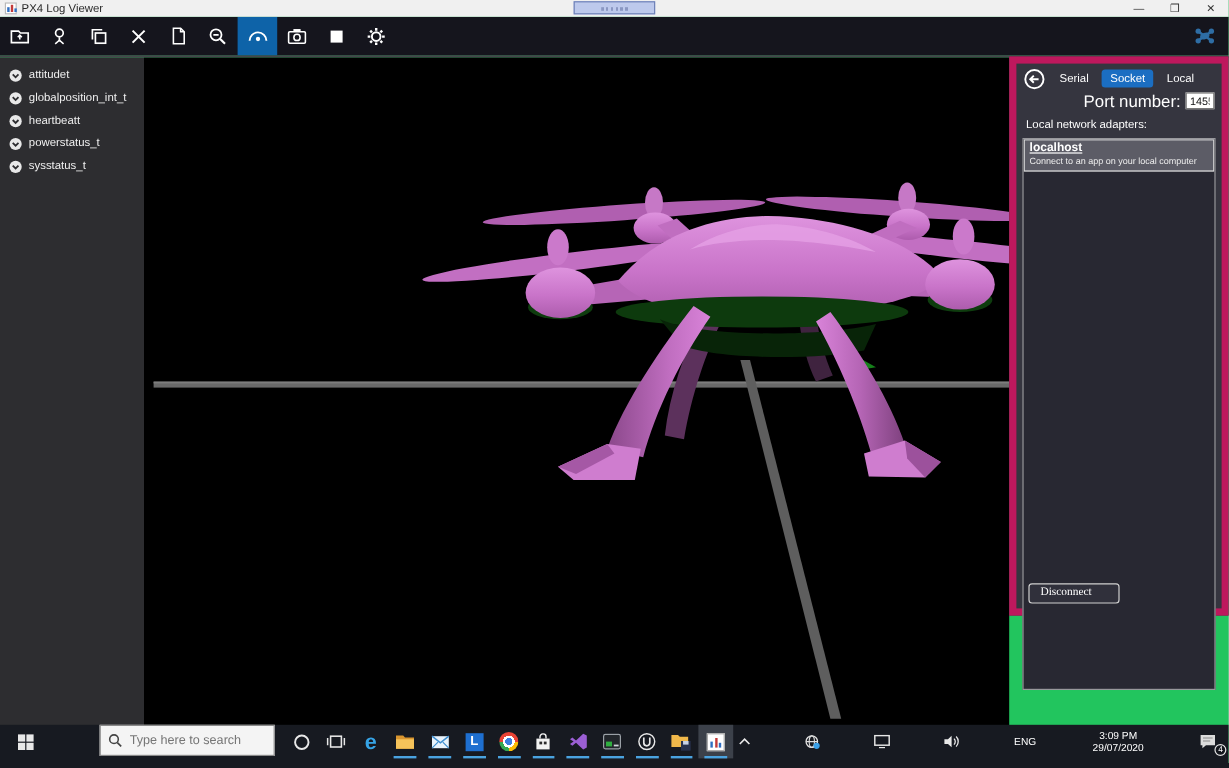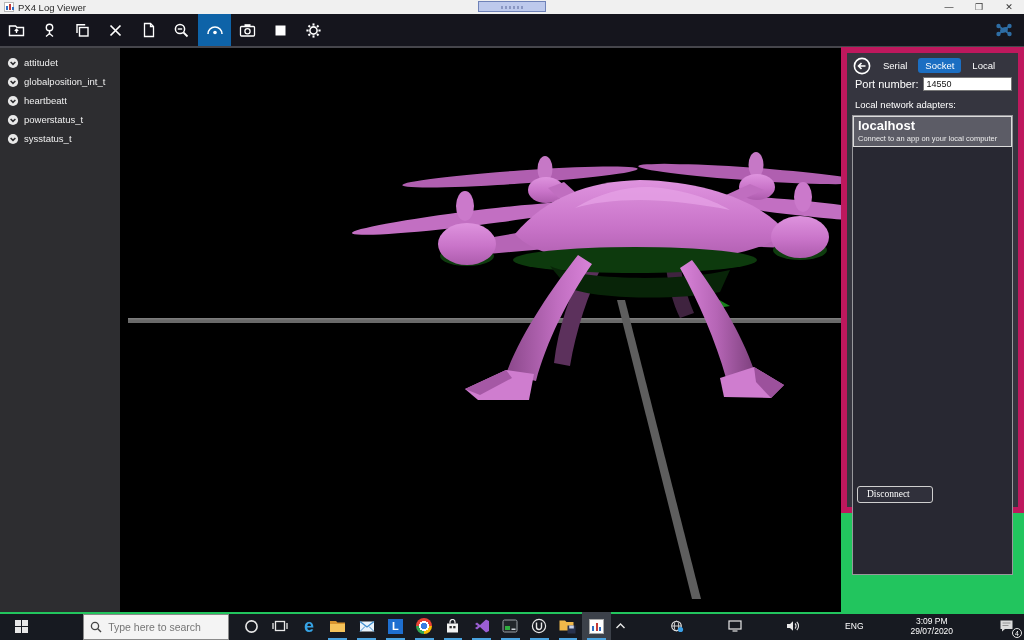--- a/index.html
+++ b/index.html
@@ -34,32 +34,32 @@
   .viewport { position:absolute; top:48px; left:120px; width:721px; bottom:28px; background:#000; overflow:hidden; }
   .viewport svg { display:block; }
 
   
   .right-panel { position:absolute; top:47px; left:841px; width:183px; height:466px; background:#35353f; border:6px solid #be185d; z-index:10; }
   .back-btn { position:absolute; left:6px; top:4px; width:18px; height:18px; }
   .tabs { position:absolute; left:29px; top:5px; display:flex; gap:4px; align-items:center; }
   .tab { padding:2px 7px; font-size:9.5px; color:#fff; border-radius:3px; }
   .tab.active { background:#1b6ec2; }
   .port-row { position:absolute; top:23px; left:8px; right:6px; height:15px; display:flex; align-items:center; }
-  .port-row label { font-size:11px; color:#fff; white-space:nowrap; }
+  .port-row label { font-size:14px; color:#fff; white-space:nowrap;margin-left:48px; }
   .port-input { margin-left:4px; flex:1; height:14px; min-width:0; background:#fff; border:1px solid #777; font-size:9px; color:#111; padding:0 3px; font-family:"Liberation Sans", sans-serif; }
   .adapters-label { position:absolute; top:46px; left:8px; font-size:9.5px; color:#fff; }
   .adapter-list { position:absolute; left:5px; right:5px; top:62px; height:460px; border:1px solid #98989c; background:#282832; overflow:hidden; }
   .adapter-item { padding:2px 5px 4px 5px; }
   .adapter-item.selected { background:#5c5c66; outline:1px solid #dcdcdc; outline-offset:-1px; }
-  .adapter-name { font-size:13px; font-weight:bold; color:#fff; }
+  .adapter-name { font-size:10px; font-weight:bold; color:#fff;text-decoration:underline; }
   .adapter-desc { font-size:7.5px; color:#ededed; margin-top:1px; }
   .disconnect-btn { position:absolute; left:10px; bottom:4px; padding:2px 22px 3px 9px; font-size:9.5px; color:#fff; background:#30303b; border:1px solid #cfcfcf; border-radius:3px; font-family:Liberation Serif, serif; }
 
   
-  .taskbar { position:absolute; left:0; right:0; bottom:0; height:26px; background:#171a21; display:flex; align-items:flex-end; z-index:40; }
+  .taskbar { position:absolute; left:0; right:0; bottom:0; height:36px; background:#171a21; display:flex; align-items:flex-start; z-index:40; }
   .tb-cell { width:32px; height:28px; display:flex; align-items:center; justify-content:center; position:relative; }
   .tb-cell.start { width:48px; }
   .tb-cell.running::after { content:""; position:absolute; bottom:0; left:5px; right:5px; height:2px; background:#4aa3e0; }
   .tb-cell.active-app { background:#3c414a; }
   .win-logo { display:grid; grid-template-columns:6px 6px; grid-template-rows:6px 6px; gap:1px; }
   .win-logo i { background:#e8e8e8; }
   .search-box { margin-left:40px; width:152px; height:26px; background:#f4f4f4; border:1px solid #8a8a8a; display:flex; align-items:center; padding-left:6px; gap:6px; }
   .search-box input { border:0; outline:0; background:transparent; font-size:10.5px; color:#333; width:120px; font-family:"Liberation Sans", sans-serif; }
   .edge-e { font-size:18px; font-weight:bold; color:#36a4e6; line-height:18px; }
   .tray { margin-left:auto; display:flex; align-items:center; height:28px;gap:36px; }

